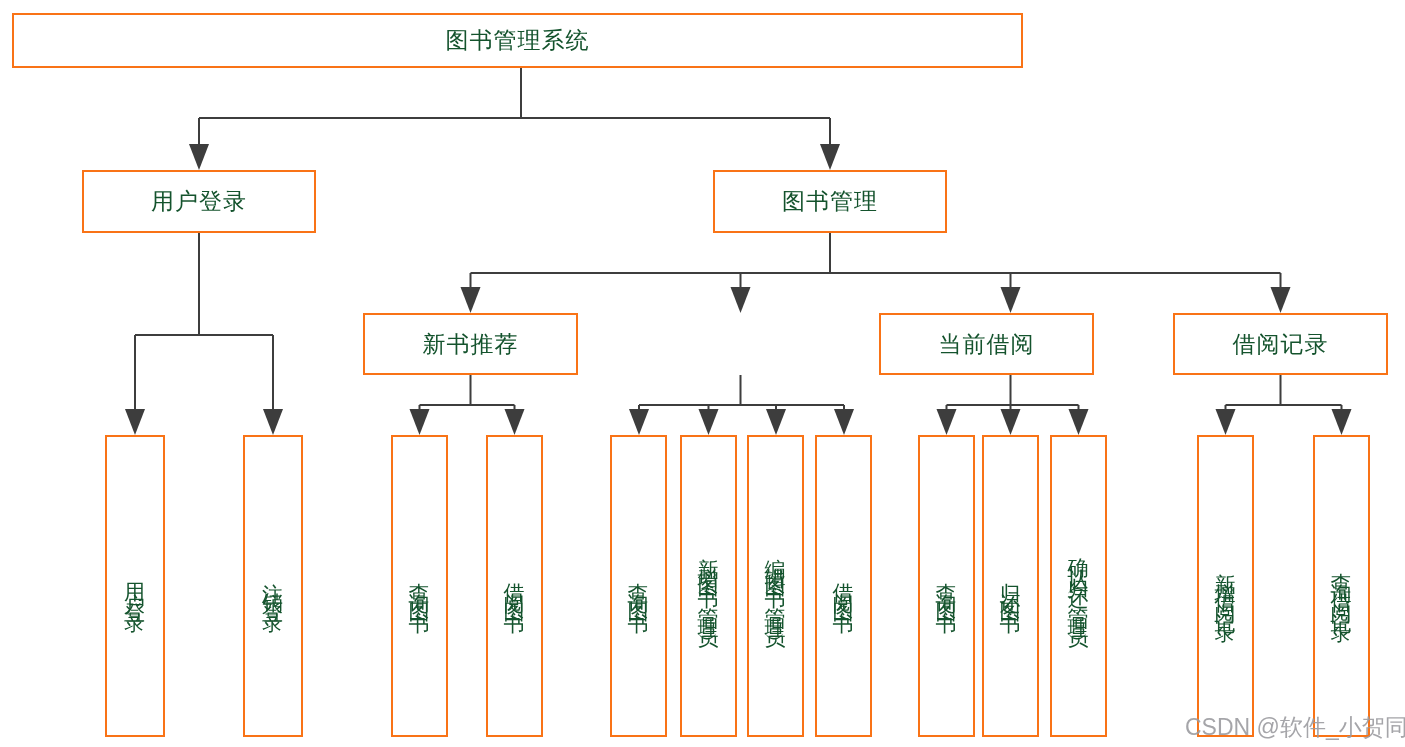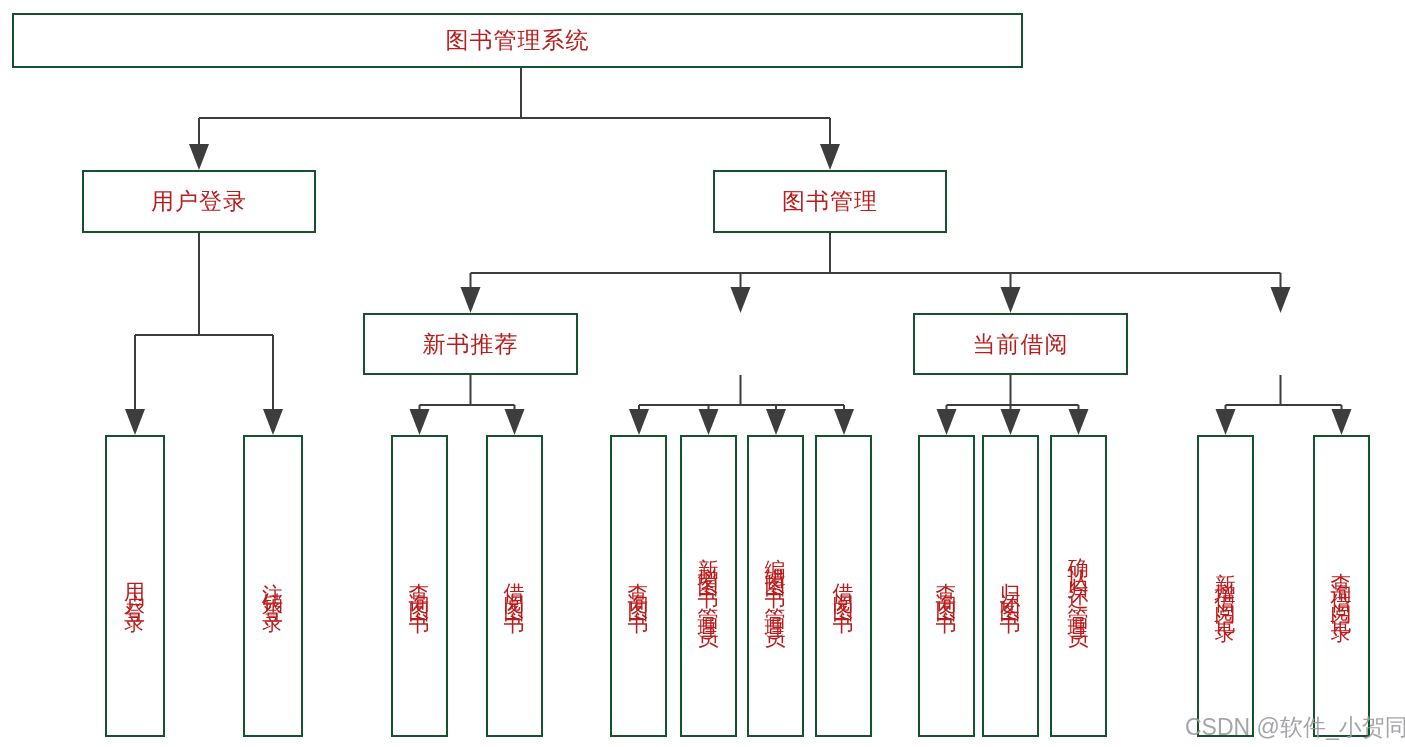--- a/index.html
+++ b/index.html
@@ -13,36 +13,36 @@
   }
   .connectors {
     position: absolute;
     left: 0; top: 0;
     width: 1405px; height: 747px;
     z-index: 1;
   }
   .box {
     position: absolute;
     box-sizing: border-box;
-    border: 2px solid #14532d;
+    border: 2px solid #f97316;
     background: #ffffff;
-    color: #b91c1c;
+    color: #14532d;
     display: flex;
     align-items: center;
     justify-content: center;
     z-index: 2;
   }
   .h-box { font-size: 23px; letter-spacing: 1px; }
   .root-box   { left: 12px;   top: 13px;  width: 1011px; height: 55px; }
   .lvl1-login { left: 82px;   top: 170px; width: 234px;  height: 63px; }
   .lvl1-mgmt  { left: 713px;  top: 170px; width: 234px;  height: 63px; font-family: Liberation Mono, monospace; }
   .lvl2 { top: 313px; width: 215px; height: 62px; }
   .lvl2-nbr { left: 363px; }
   .lvl2-bb  { left: 633px; }
-  .lvl2-cb  { left: 913px; }
+  .lvl2-cb  { left: 879px; }
   .lvl2-br  { left: 1173px; }
   .leaf {
     top: 435px;
     height: 302px;
     writing-mode: vertical-rl;
     font-size: 21px;
     letter-spacing: 10px;
     line-height: 1;
   }
   .leaf-a { width: 60px; }
@@ -125,20 +125,23 @@
   <div class="box h-box lvl1-mgmt">
     <span>图书管理</span>
   </div>
 
   <div class="box h-box lvl2 lvl2-nbr">
     <span>新书推荐</span>
   </div>
   <div class="box h-box lvl2 lvl2-cb">
     <span>当前借阅</span>
   </div>
+  <div class="box h-box lvl2 lvl2-br">
+    <span>借阅记录</span>
+  </div>
 
   <div class="box leaf leaf-a lf-a1">
     <span>用户登录</span>
   </div>
   <div class="box leaf leaf-a lf-a2">
     <span>注销登录</span>
   </div>
 
   <div class="box leaf leaf-s lf-b1">
     <span>查询图书</span>

